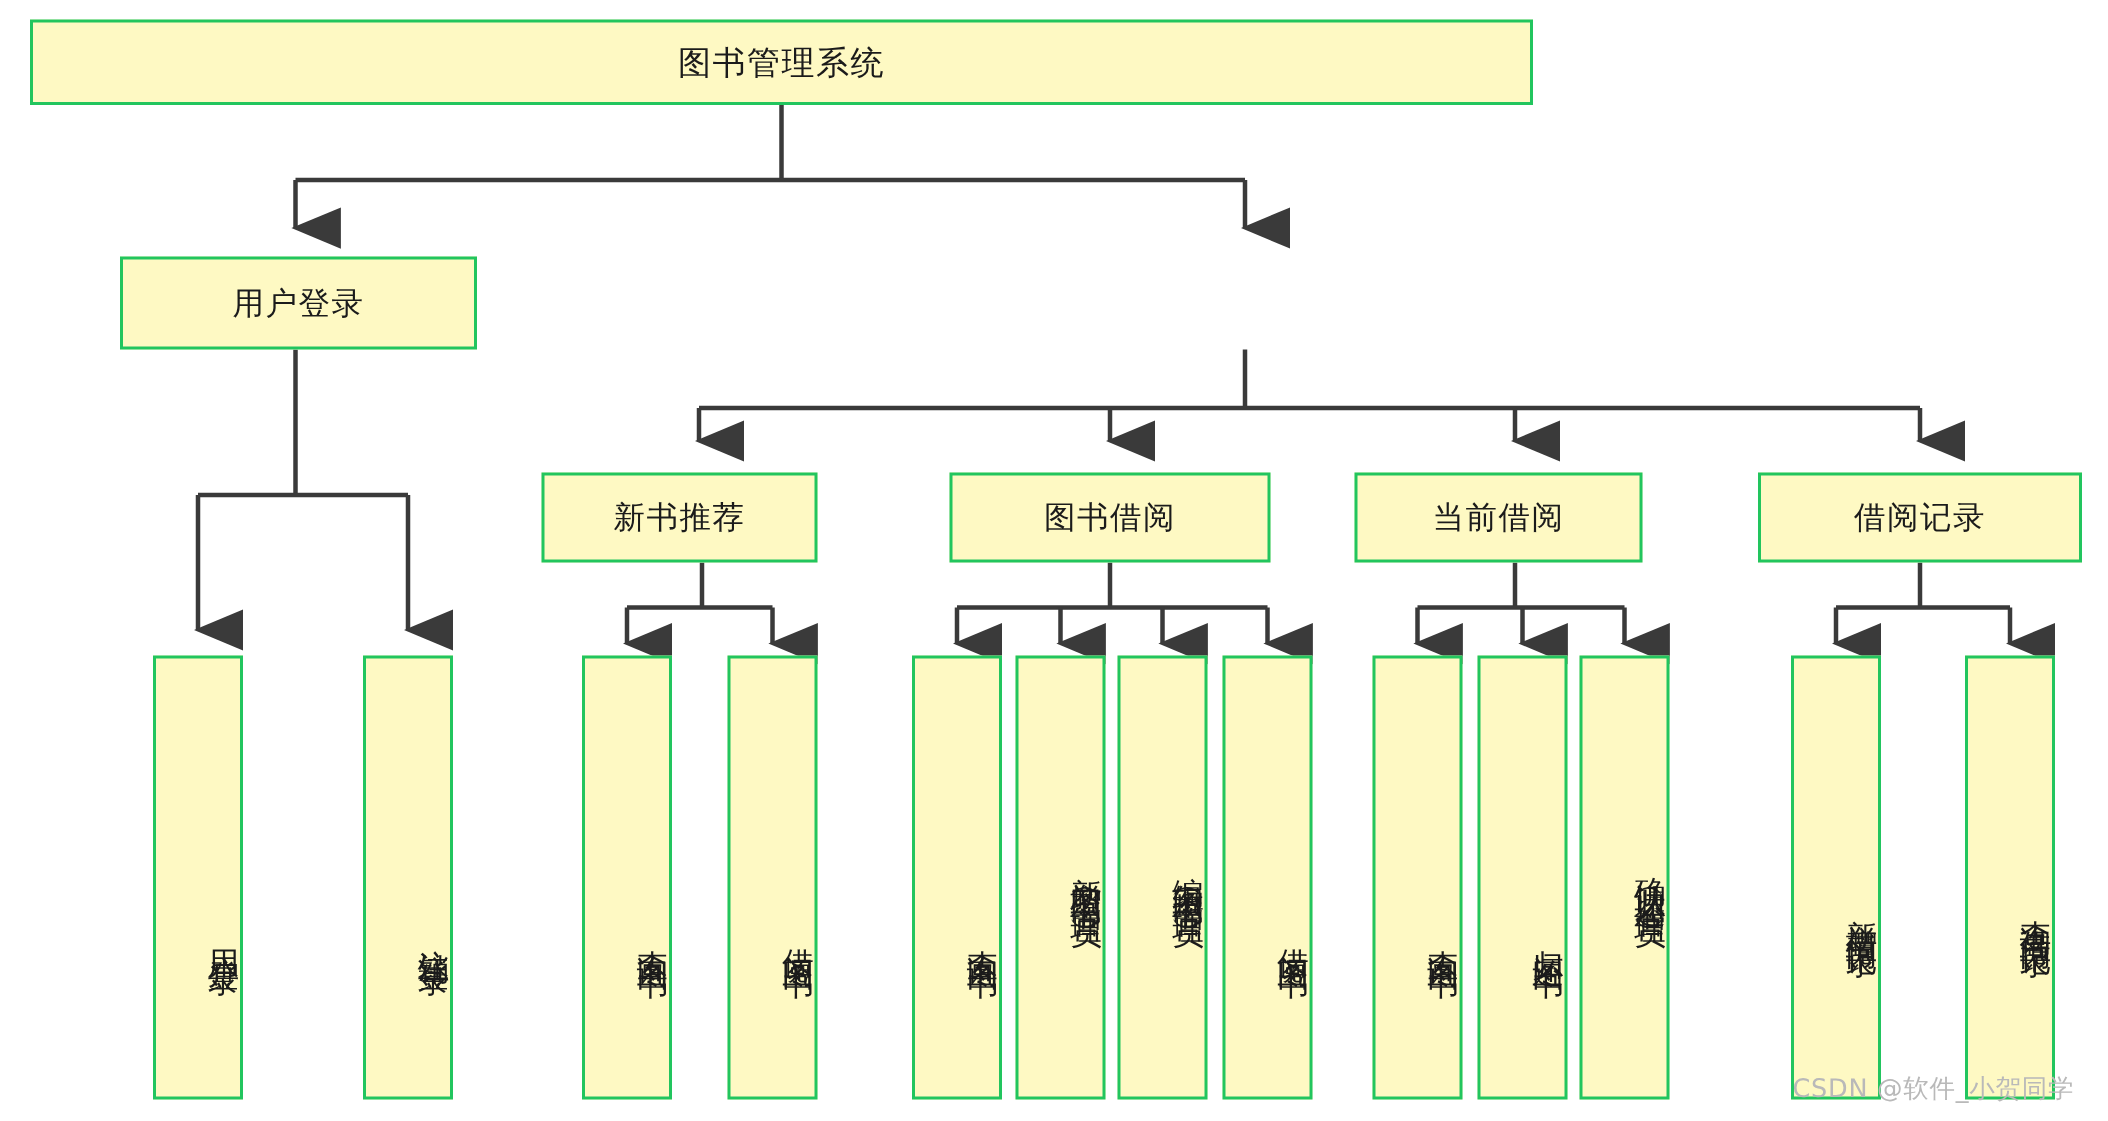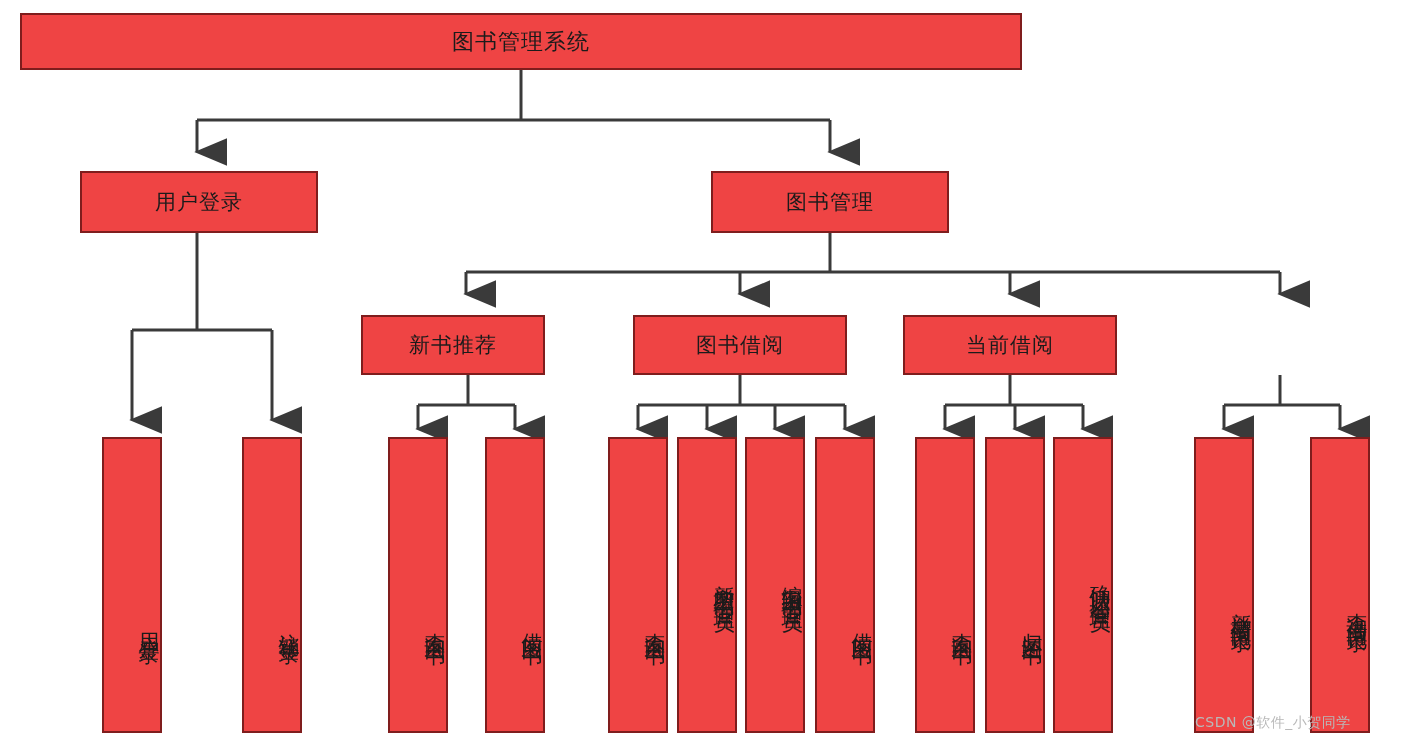--- a/index.html
+++ b/index.html
@@ -19,22 +19,22 @@
     position: absolute;
     left: 0;
     top: 0;
     width: 1405px;
     height: 747px;
     pointer-events: none;
   }
   .node {
     position: absolute;
     box-sizing: border-box;
-    border: 2px solid #7f1d1d;
-    background: #ef4444;
+    border: 2px solid #22c55e;
+    background: #fef9c3;
     display: flex;
     align-items: center;
     justify-content: center;
     color: #1b1b1b;
   }
   .node.horiz {
     font-size: 21px;
     letter-spacing: 1px;
   }
   .node.root {
@@ -52,21 +52,21 @@
     align-items: flex-start;
     justify-content: center;
   }
   .node.vert.tall {
     align-items: flex-start;
   }
   .watermark {
     position: absolute;
     left: 1195px;
     top: 714px;
-    font-size: 14px;
+    font-size: 17px;
     color: #b9b9b9;
     white-space: nowrap;
     letter-spacing: 0.5px;
   }
 </style>
 </head>
 <body>
 
 <div id="canvas">
 
@@ -120,32 +120,32 @@
     </g>
   </svg>
 
   <div class="node root" style="left:20px; top:13px; width:1002px; height:57px;">
     <span>图书管理系统</span>
   </div>
 
   <div class="node horiz" style="left:80px; top:171px; width:238px; height:62px;">
     <span>用户登录</span>
   </div>
-  <div class="node horiz" style="left:711px; top:171px; width:238px; height:62px;">
-    <span>图书管理</span>
-  </div>
 
   <div class="node horiz" style="left:361px; top:315px; width:184px; height:60px;">
     <span>新书推荐</span>
   </div>
   <div class="node horiz" style="left:633px; top:315px; width:214px; height:60px;justify-content:center;">
     <span>图书借阅</span>
   </div>
-  <div class="node horiz" style="left:903px; top:315px; width:214px; height:60px;">
+  <div class="node horiz" style="left:903px; top:315px; width:192px; height:60px;">
     <span>当前借阅</span>
+  </div>
+  <div class="node horiz" style="left:1172px; top:315px; width:216px; height:60px;">
+    <span>借阅记录</span>
   </div>
 
   <div class="node vert" style="left:102px; top:437px; width:60px; height:296px; padding-top:84px;">
     <span>用户登录</span>
   </div>
   <div class="node vert" style="left:242px; top:437px; width:60px; height:296px; padding-top:84px;">
     <span>注销登录</span>
   </div>
 
   <div class="node vert" style="left:388px; top:437px; width:60px; height:296px; padding-top:84px;">

